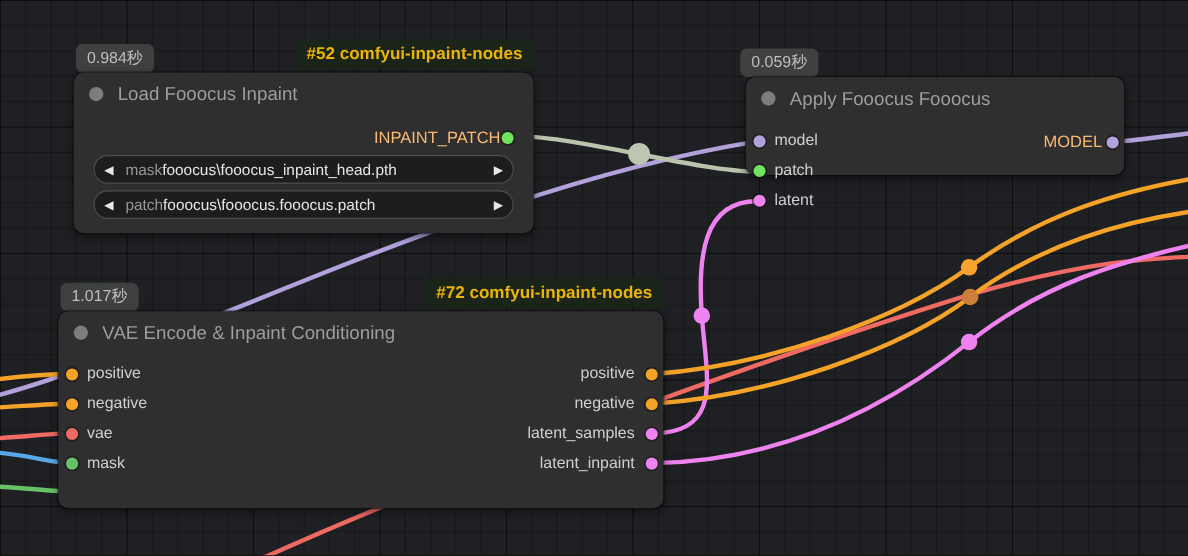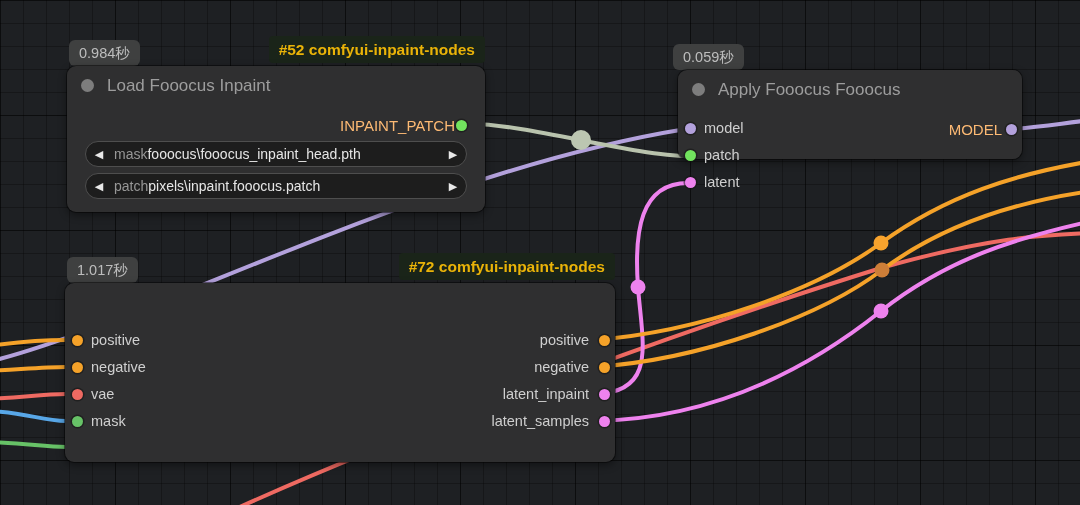--- a/index.html
+++ b/index.html
@@ -114,21 +114,21 @@
       </div>
       <div class="widget" style="top:75px;">
         <span class="arr">◀</span>
         <span class="wlabel">mask</span>
         <span class="wvalue">fooocus\fooocus_inpaint_head.pth</span>
         <span class="arr">▶</span>
       </div>
       <div class="widget" style="top:107px;">
         <span class="arr">◀</span>
         <span class="wlabel">patch</span>
-        <span class="wvalue">pixels\inpaint.fooocus.patch</span>
+        <span class="wvalue">fooocus\fooocus.fooocus.patch</span>
         <span class="arr">▶</span>
       </div>
     </div>
   </div>
 
   <div class="node" style="left:678px;top:70px;width:344px;height:89px;">
     <div class="badge-time" style="left:-5px;">0.059秒</div>
     <div class="node-body">
       <div class="node-title"><span class="collapse-dot"></span><span>Apply Fooocus Fooocus</span></div>
       <div class="slots" style="top:45px;">
@@ -145,24 +145,25 @@
           <span>latent</span>
         </div>
       </div>
       <div class="slot-row out out-label-row" style="top:46px;right:0;padding-right:20px;font-size:15px;">
         <span>MODEL</span>
         <span class="dot out c-model"></span>
       </div>
     </div>
   </div>
 
-  <div class="node" style="left:53px;top:283px;width:550px;height:179px;margin-left:12px;">
+  <div class="node" style="left:53px;top:283px;width:550px;height:179px;">
     <div class="badge-time">1.017秒</div>
     <div class="badge-id">#72 comfyui-inpaint-nodes</div>
     <div class="node-body">
+      <div class="node-title"><span class="collapse-dot"></span><span>VAE Encode &amp; Inpaint Conditioning</span></div>
       <div class="slots" style="top:44px;left:0;width:260px;">
         <div class="slot-row in">
           <span class="dot in c-cond"></span>
           <span>positive</span>
         </div>
         <div class="slot-row in">
           <span class="dot in c-cond"></span>
           <span>negative</span>
         </div>
         <div class="slot-row in">
@@ -177,24 +178,24 @@
       <div class="slots" style="top:44px;right:0;left:auto;width:290px;position:absolute;">
         <div class="slot-row out">
           <span>positive</span>
           <span class="dot out c-cond"></span>
         </div>
         <div class="slot-row out">
           <span>negative</span>
           <span class="dot out c-cond"></span>
         </div>
         <div class="slot-row out">
+          <span>latent_samples</span>
+          <span class="dot out c-latent"></span>
+        </div>
+        <div class="slot-row out">
           <span>latent_inpaint</span>
           <span class="dot out c-latent"></span>
         </div>
-        <div class="slot-row out">
-          <span>latent_samples</span>
-          <span class="dot out c-latent"></span>
-        </div>
       </div>
     </div>
   </div>
 
 </div>
 
 </body></html>

